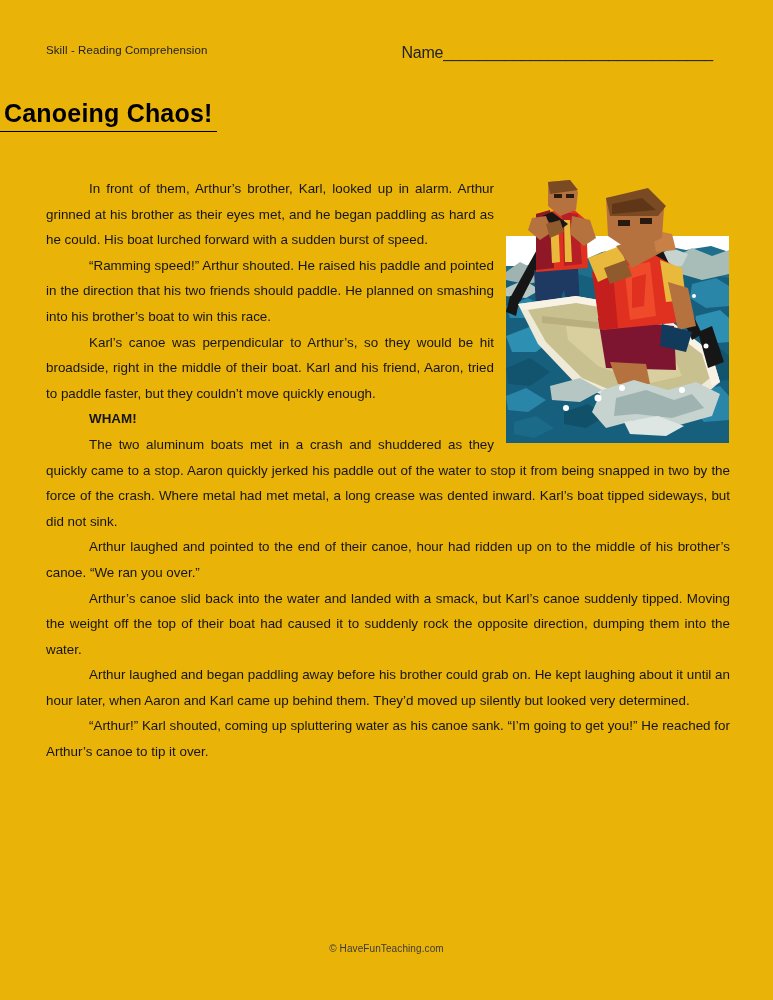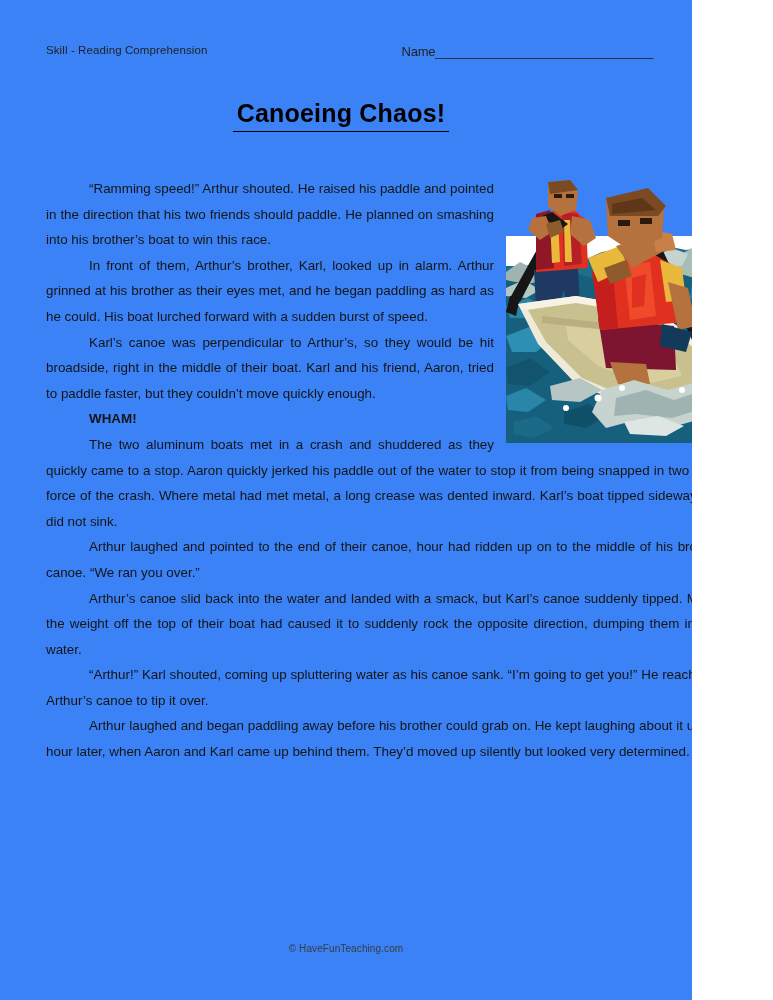--- a/index.html
+++ b/index.html
@@ -6,23 +6,23 @@
     margin: 0;
     padding: 0;
     background: #ffffff;
   }
   body {
     font-family: "Liberation Sans", sans-serif;
     color: #1a1a1a;
   }
   .page {
     position: relative;
-    width: 692px;
+    width: 773px;
     height: 1000px;
-    background: #3b82f6;
+    background: #eab308;
     overflow: hidden;
     box-sizing: border-box;
   }
 
   
   .header {
     position: absolute;
     top: 44px;
     left: 46px;
     right: 46px;
@@ -31,33 +31,32 @@
     align-items: flex-start;
   }
   .skill-label {
     font-size: 11.5px;
     letter-spacing: 0.1px;
     color: #222222;
     white-space: nowrap;
   }
   .name-field {
     margin-left: 194px;
-    font-size: 13px;
+    font-size: 16px;
     color: #222222;
     white-space: nowrap;
     letter-spacing: -0.2px;
   }
 
   
   .title-wrap {
     position: absolute;
     top: 99px;
     left: 0;
     right: 10px;
-    text-align: center;
   }
   .title {
     display: inline-block;
     font-size: 25px;
     font-weight: bold;
     letter-spacing: 0.2px;
     color: #000000;
     border-bottom: 1.3px solid #000000;
     padding: 0 4px 3px 4px;
     line-height: 1.15;
@@ -241,28 +240,28 @@
         <circle cx="176" cy="214" r="3" fill="#ffffff"></circle>
         <circle cx="60" cy="232" r="3" fill="#ffffff"></circle>
         <circle cx="200" cy="170" r="2.5" fill="#ffffff"></circle>
         <circle cx="188" cy="120" r="2" fill="#ffffff"></circle>
       </g>
     </svg>
   </div>
 
   <div class="body-copy">
     <div class="img-shim"></div>
+    <p>In front of them, Arthur’s brother, Karl, looked up in alarm. Arthur grinned at his brother as their eyes met, and he began paddling as hard as he could. His boat lurched forward with a sudden burst of speed.</p>
     <p>“Ramming speed!” Arthur shouted. He raised his paddle and pointed in the direction that his two friends should paddle. He planned on smashing into his brother’s boat to win this race.</p>
-    <p>In front of them, Arthur’s brother, Karl, looked up in alarm. Arthur grinned at his brother as their eyes met, and he began paddling as hard as he could. His boat lurched forward with a sudden burst of speed.</p>
     <p>Karl’s canoe was perpendicular to Arthur’s, so they would be hit broadside, right in the middle of their boat. Karl and his friend, Aaron, tried to paddle faster, but they couldn’t move quickly enough.</p>
     <p class="wham">WHAM!</p>
     <p>The two aluminum boats met in a crash and shuddered as they quickly came to a stop. Aaron quickly jerked his paddle out of the water to stop it from being snapped in two by the force of the crash. Where metal had met metal, a long crease was dented inward. Karl’s boat tipped sideways, but did not sink.</p>
     <p>Arthur laughed and pointed to the end of their canoe, hour had ridden up on to the middle of his brother’s canoe. “We ran you over.”</p>
     <p>Arthur’s canoe slid back into the water and landed with a smack, but Karl’s canoe suddenly tipped. Moving the weight off the top of their boat had caused it to suddenly rock the opposite direction, dumping them into the water.</p>
+    <p>Arthur laughed and began paddling away before his brother could grab on. He kept laughing about it until an hour later, when Aaron and Karl came up behind them. They’d moved up silently but looked very determined.</p>
     <p>“Arthur!” Karl shouted, coming up spluttering water as his canoe sank. “I’m going to get you!” He reached for Arthur’s canoe to tip it over.</p>
-    <p>Arthur laughed and began paddling away before his brother could grab on. He kept laughing about it until an hour later, when Aaron and Karl came up behind them. They’d moved up silently but looked very determined.</p>
   </div>
 
   <div class="footer">
     <span class="copyright">© HaveFunTeaching.com</span>
   </div>
 
 </div>
 
 </body></html>

